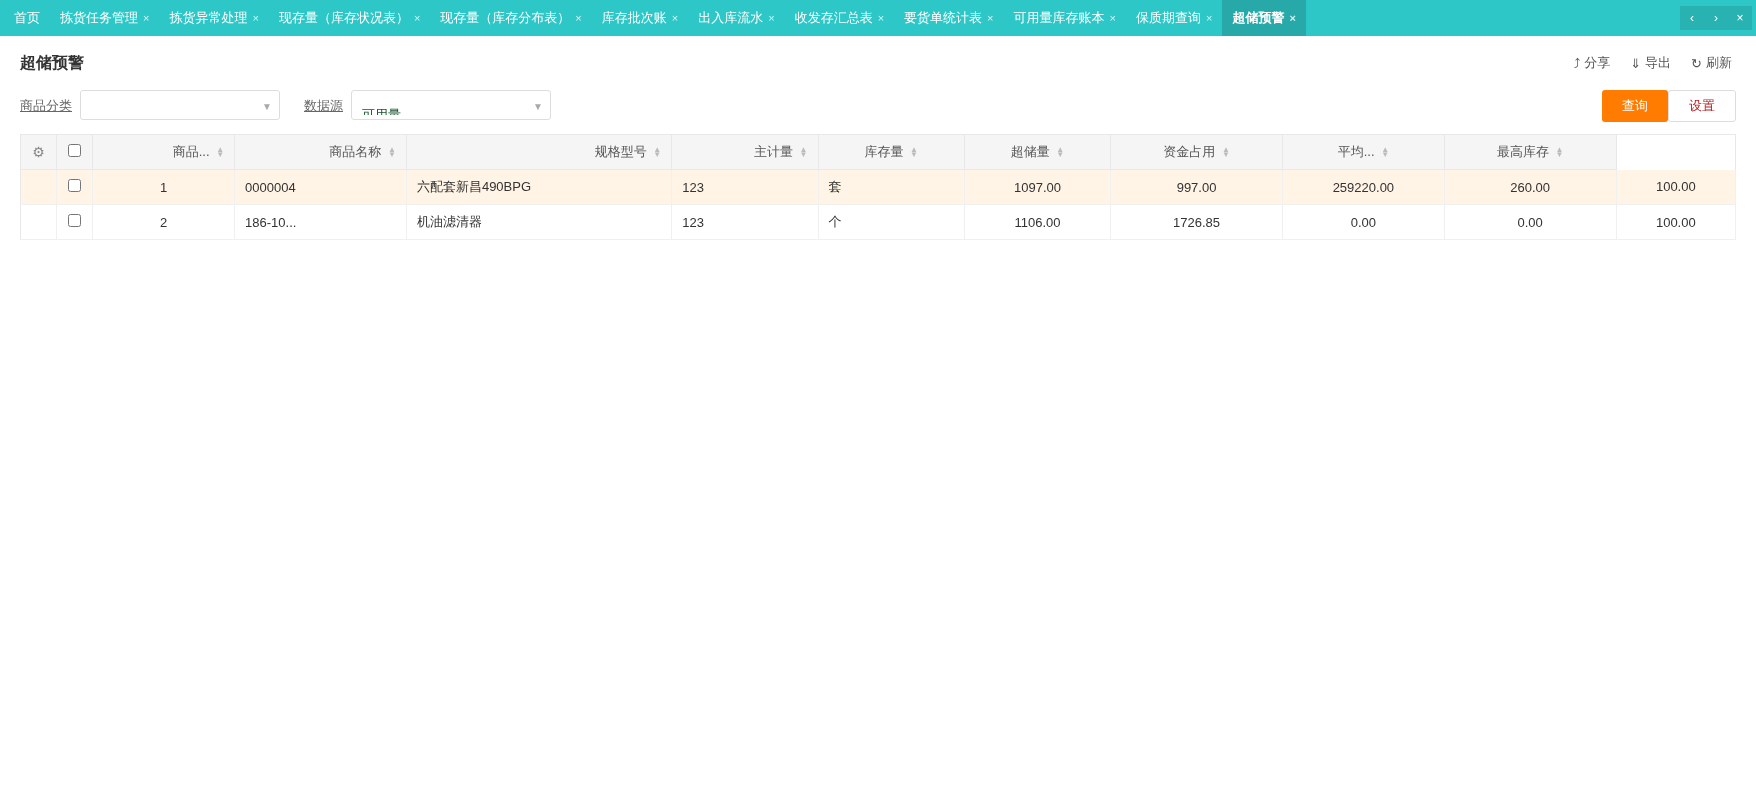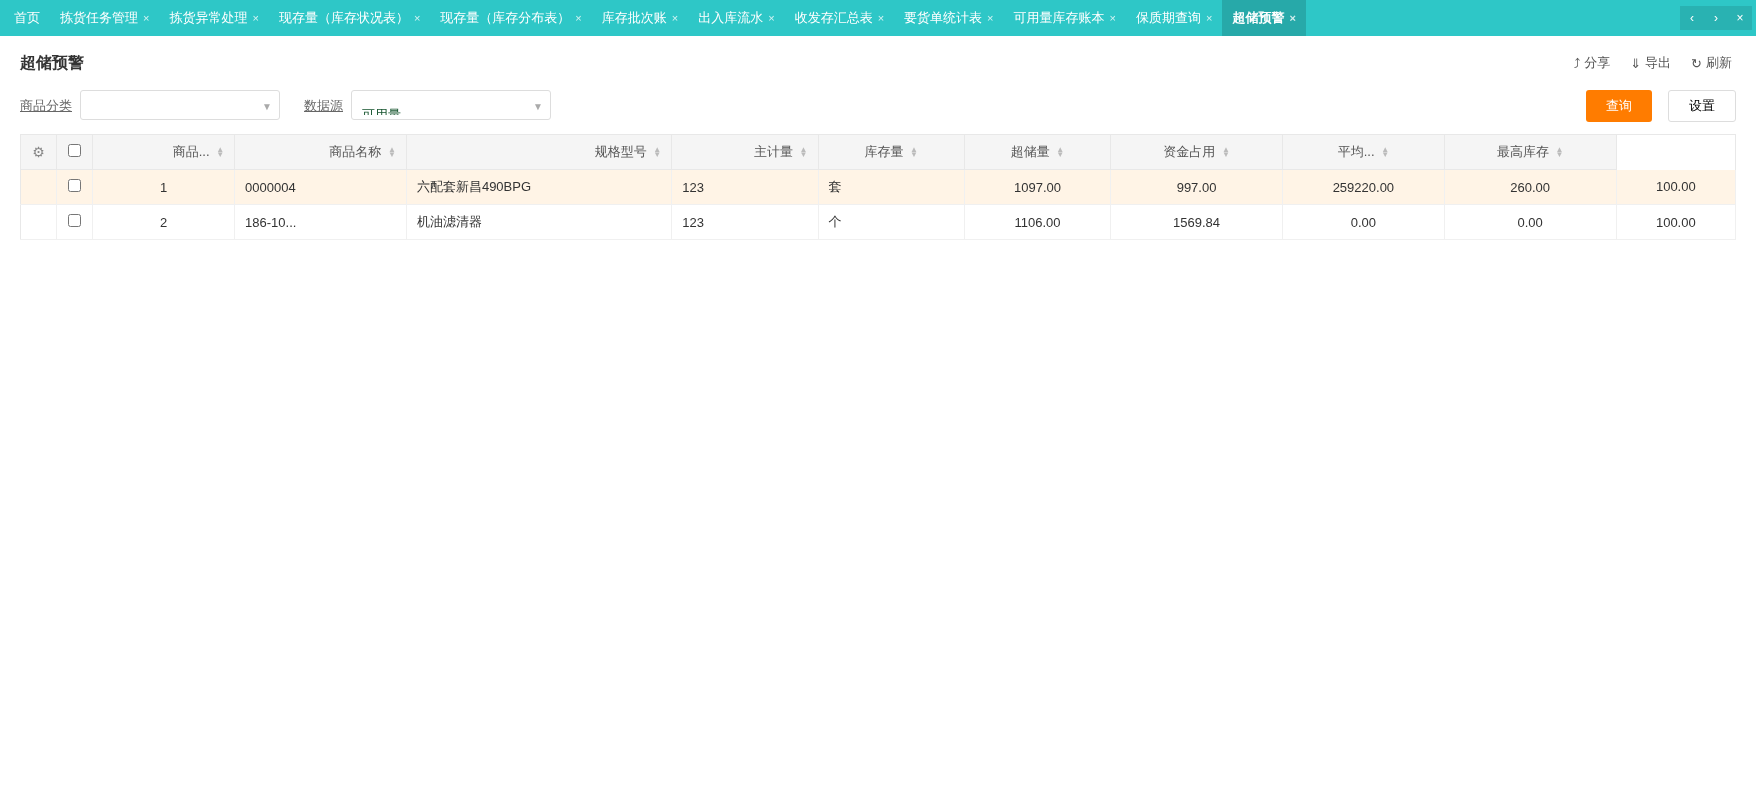--- a/index.html
+++ b/index.html
@@ -134,33 +134,33 @@
       background: #ff7c00;
       color: #fff;
       border: none;
       border-radius: 3px;
       padding: 6px 20px;
       cursor: pointer;
       font-size: 13px;
     }
     .btn-settings {
       background: #fff;
-      color: #000000;
+      color: #b91c1c;
       border: 1px solid #ddd;
       border-radius: 3px;
       padding: 6px 20px;
       cursor: pointer;
       font-size: 13px;
     }
 
     
     .filter-actions {
       margin-left: auto;
       display: flex;
-      gap: 16px;
+      gap: 0;
     }
 
     
     .data-table {
       width: 100%;
       border-collapse: collapse;
       border: 1px solid #e8e8e8;
     }
     .data-table thead tr {
       background: #f5f5f5;
@@ -403,21 +403,21 @@
     <td class="col-gear"></td>
     <td class="col-check checkbox-cell">
       <input type="checkbox" style="">
     </td>
     <td style="text-align:center;">2</td>
     <td>186-10...</td>
     <td>机油滤清器</td>
     <td>123</td>
     <td>个</td>
     <td class="col-num">1106.00</td>
-    <td class="col-num">1569.84</td>
+    <td class="col-num">1726.85</td>
     <td class="col-num">0.00</td>
     <td class="col-num">0.00</td>
     <td class="col-num">100.00</td>
   </tr>
       </tbody>
   </table>
 
 </div>
 
 </body></html>

